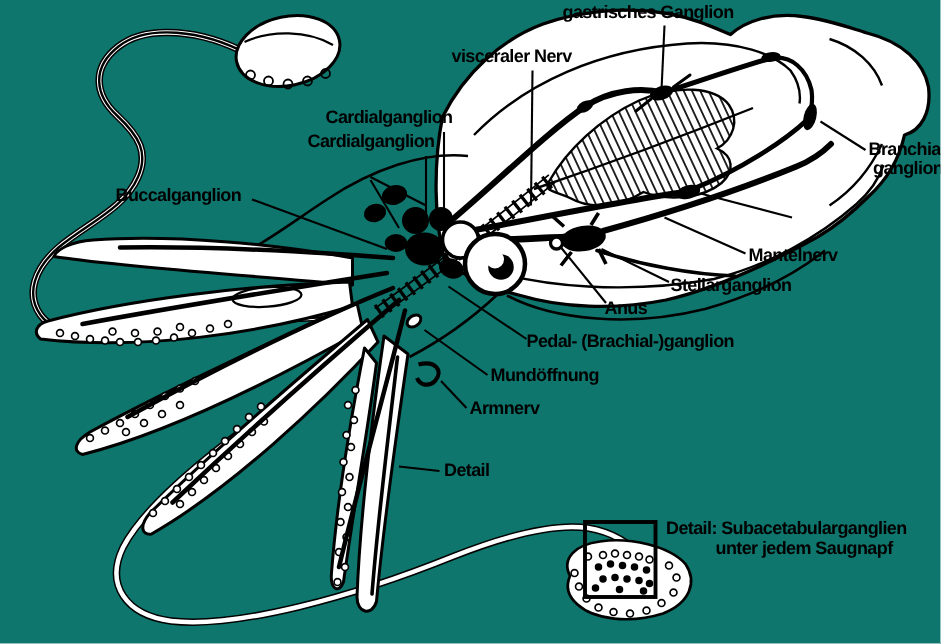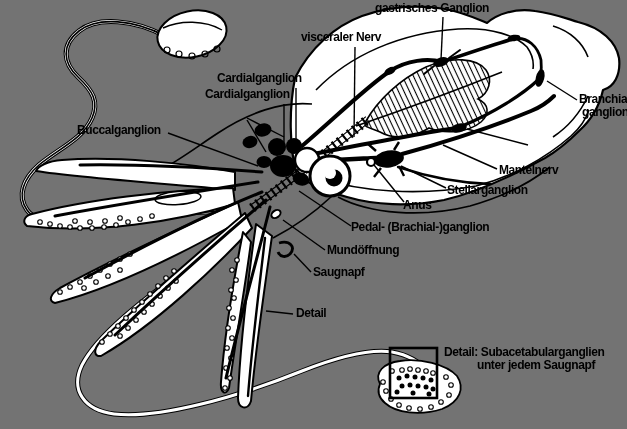--- a/index.html
+++ b/index.html
@@ -1,16 +1,16 @@
 <!DOCTYPE html>
 <html><head>
 <meta charset="utf-8">
 <style>
   html,body{margin:0;padding:0;background:#fff;}
-  .stage{position:relative;width:627px;height:429px;background:#737373;overflow:hidden;
+  .stage{position:relative;width:627px;height:429px;background:#0f766e;overflow:hidden;
          font-family:"Liberation Sans", sans-serif;}
   .stage svg{position:absolute;left:0;top:0;}
   .lbl{position:absolute;font-size:12px;font-weight:700;color:#000;
        letter-spacing:-0.4px;line-height:13px;white-space:nowrap;}
   .lbl .ind{padding-left:3px;display:inline-block;}
   .cap2{padding-left:33px;display:inline-block;}
 </style>
 </head>
 <body>
 
@@ -267,20 +267,20 @@
 <div class="lbl" style="left:77px;top:124px">Buccalganglion</div>
 <div class="lbl" style="left:579px;top:93px">
   <span>Branchial-</span><br>
   <span class="ind">ganglion</span>
 </div>
 <div class="lbl" style="left:499px;top:164px">Mantelnerv</div>
 <div class="lbl" style="left:447px;top:184px">Stellarganglion</div>
 <div class="lbl" style="left:403px;top:199px">Anus</div>
 <div class="lbl" style="left:351px;top:221px">Pedal- (Brachial-)ganglion</div>
 <div class="lbl" style="left:327px;top:244px">Mundöffnung</div>
-<div class="lbl" style="left:313px;top:266px">Saugnapf</div>
+<div class="lbl" style="left:313px;top:266px">Armnerv</div>
 <div class="lbl" style="left:296px;top:307px">Detail</div>
 <div class="lbl" style="left:444px;top:346px">
   <span>Detail: Subacetabularganglien</span><br>
   <span class="cap2">unter jedem Saugnapf</span>
 </div>
 
 </div>
 
 </body></html>

